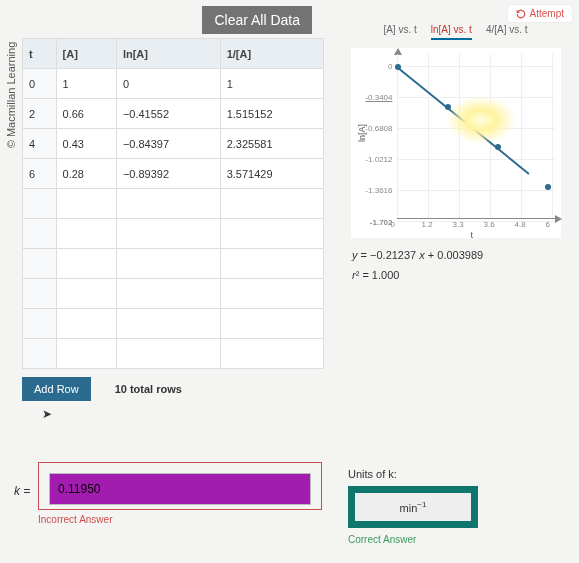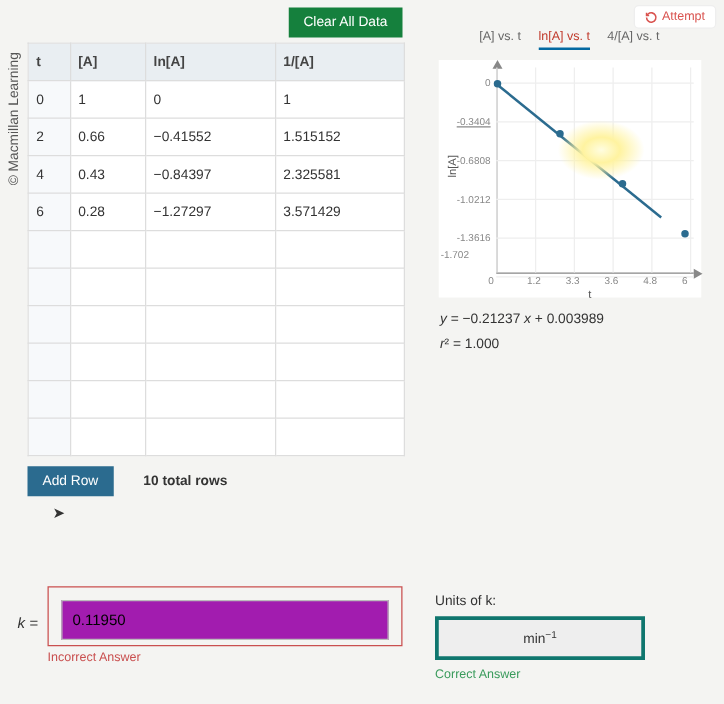--- a/index.html
+++ b/index.html
@@ -5,21 +5,21 @@
 *{box-sizing:border-box;margin:0;padding:0;font-family:Arial,Helvetica,sans-serif}
 body{width:579px;height:563px;background:#f4f4f2;position:relative;font-size:11px;color:#333;overflow:hidden}
 .publisher{position:absolute;left:2px;top:0;height:190px;width:18px;display:flex;align-items:center;justify-content:center}
 .publisher span{transform:rotate(-90deg);white-space:nowrap;font-size:11px;color:#555}
 .main{position:absolute;left:22px;top:6px;right:6px;bottom:6px}
 .title{font-size:13px;font-weight:bold;color:#333;margin-bottom:8px}
 .attempt{position:absolute;right:0;top:-2px;background:#fff;border:1px solid #eee;border-radius:4px;padding:3px 8px;font-size:10px;color:#d9534f;display:flex;align-items:center;gap:4px}
 .attempt svg{width:10px;height:10px}
 .content{display:flex;gap:10px}
 .left{width:302px}
-.clearbtn{float:right;background:#15803d;color:#fff;border:none;padding:6px 12px;font-size:11px;cursor:pointer;margin-bottom:4px;margin-right:2px}
+.clearbtn{float:right;background:#737373;color:#fff;border:none;padding:6px 12px;font-size:14px;cursor:pointer;margin-bottom:4px;margin-right:12px}
 table{border-collapse:collapse;width:100%;background:#fff;clear:both}
 th,td{border:1px solid #ddd;height:30px;padding:0 6px;text-align:left;font-size:11px}
 th{background:#e9eef2;font-weight:bold;color:#444}
 td.tcol{background:#f7f9fb}
 .below-table{margin-top:8px;display:flex;align-items:center;gap:24px}
 .addrow{background:#2b6b8f;color:#fff;border:none;padding:6px 12px;font-size:11px;cursor:pointer}
 .rowcount{font-size:11px;color:#333;font-weight:bold}
 .cursor{margin-top:6px;margin-left:20px;font-size:12px}
 .right{flex:1;padding-left:4px}
 .tabs{display:flex;gap:14px;font-size:10px;color:#666;margin-bottom:8px;margin-top:18px;justify-content:center}
@@ -41,21 +41,21 @@
 .eqs{font-size:11px;color:#333;margin-left:14px;margin-top:6px;line-height:1.8}
 .eqs i{font-style:italic}
 .bottom{position:absolute;left:0;right:0;bottom:6px;display:flex;gap:20px;align-items:flex-start}
 .kbox{flex:0 0 300px;position:relative}
 .klabel{position:absolute;left:-8px;top:22px;font-style:italic;font-size:12px}
 .kinputwrap{border:1.5px solid #c94f4f;padding:10px 10px 4px 10px;margin-left:16px}
 .kinput{width:100%;border:1px solid #bbb;background:#a21caf;padding:8px;font-size:12px}
 .inc{color:#c94f4f;font-size:10px;margin-top:4px;margin-left:16px}
 .ubox{flex:1;padding:6px}
 .ubox .ulab{font-size:11px;margin-bottom:6px}
-.uval{border:3px solid #0f766e;background:#eee;padding:7px;font-size:11px;text-align:center;width:168px}
+.uval{border:7px solid #0f766e;background:#eee;padding:7px;font-size:11px;text-align:center;width:130px}
 .uval sup{font-size:8px}
 .corr{color:#3a9b5c;font-size:10px;margin-top:6px}
 </style>
 </head>
 <body>
 
 <div class="publisher">
     <span>© Macmillan Learning</span>
   </div>
 
@@ -95,21 +95,21 @@
             </tr>
             <tr>
               <td class="tcol">4</td>
               <td>0.43</td>
               <td>−0.84397</td>
               <td>2.325581</td>
             </tr>
             <tr>
               <td class="tcol">6</td>
               <td>0.28</td>
-              <td>−1.27297</td>
+              <td>−0.89392</td>
               <td>3.571429</td>
             </tr>
             <tr>
               <td class="tcol"></td>
               <td></td>
               <td></td>
               <td></td>
             </tr>
             <tr>
               <td class="tcol"></td>
@@ -167,21 +167,21 @@
             <div class="tick" style="right: 168px; top: 14px; text-align: right; width: 40px;">0</div>
             <div class="gridh" style="left: 46px; top: 18px; width: 158px; height: 1px;"></div>
             <div class="tick" style="right: 168px; top: 45px; text-align: right; width: 40px; text-decoration: underline;">-0.3404</div>
             <div class="gridh" style="left: 46px; top: 49px; width: 158px; height: 1px;"></div>
             <div class="tick" style="right: 168px; top: 76px; text-align: right; width: 40px;">-0.6808</div>
             <div class="gridh" style="left: 46px; top: 80px; width: 158px; height: 1px;"></div>
             <div class="tick" style="right: 168px; top: 107px; text-align: right; width: 40px;">-1.0212</div>
             <div class="gridh" style="left: 46px; top: 111px; width: 158px; height: 1px;"></div>
             <div class="tick" style="right: 168px; top: 138px; text-align: right; width: 40px;">-1.3616</div>
             <div class="gridh" style="left: 46px; top: 142px; width: 158px; height: 1px;"></div>
-            <div class="tick" style="right: 168px; top: 151px; width: 40px;">-1.702</div>
+            <div class="tick" style="right: 168px; top: 170px; text-align: right; width: 40px; font-weight: bold;">-1.702</div>
             <div class="gridh" style="left: 46px; top: 173px; width: 158px; height: 1px;"></div>
           </div>
           <div id="xticks">
             <div class="tick" style="left: 40px; top: 172px;">0</div>
             <div class="gridv" style="left: 46px; top: 6px; width: 1px; height: 164px;"></div>
             <div class="tick" style="left: 71px; top: 172px;">1.2</div>
             <div class="gridv" style="left: 77px; top: 6px; width: 1px; height: 164px;"></div>
             <div class="tick" style="left: 102px; top: 172px;">3.3</div>
             <div class="gridv" style="left: 108px; top: 6px; width: 1px; height: 164px;"></div>
             <div class="tick" style="left: 133px; top: 172px;">3.6</div>

